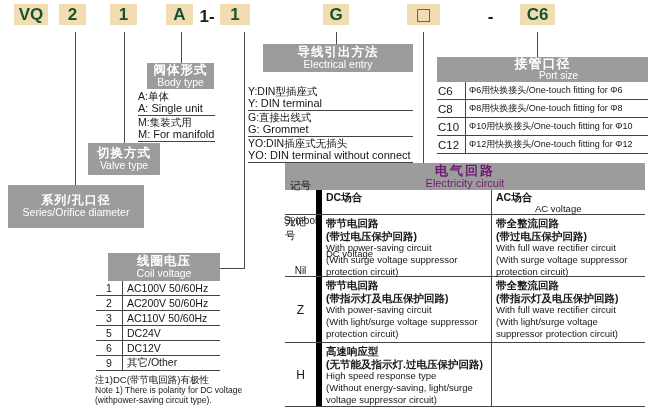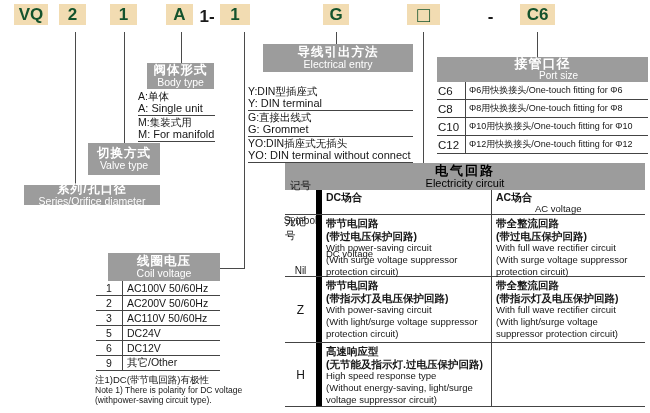--- a/index.html
+++ b/index.html
@@ -45,21 +45,21 @@
   .note { position:absolute; left:95px; top:374px; line-height:1.18; }
   .note .l1 { font-size:9.5px; }
   .note .l2 { font-size:8.5px; white-space:pre-line; }
   
   .ptable { position:absolute; left:437px; top:82px; width:211px; }
   .prow { display:flex; height:18px; border-bottom:1px solid #444; align-items:stretch; }
   .prow .c { width:29px; border-right:1px solid #444; display:flex; align-items:center; font-size:11.5px; padding-left:1px; }
   .prow .d { flex:1; display:flex; align-items:center; padding-left:3px; font-size:9px; white-space:nowrap; }
   
   .circuit { position:absolute; left:285px; top:163px; width:360px; }
-  .cband { height:27px; background:#9c9c9c; color:#000000; text-align:center; display:flex; flex-direction:column; align-items:center; justify-content:center; line-height:1.05; }
+  .cband { height:27px; background:#9c9c9c; color:#701a75; text-align:center; display:flex; flex-direction:column; align-items:center; justify-content:center; line-height:1.05; }
   .cband .zh { font-size:13px; font-weight:bold; letter-spacing:2px; }
   .cband .en { font-size:11px; }
   .crow2 { display:flex; border-bottom:1px solid #444; align-items:stretch; }
   .csym { width:37px; border-right:6px solid #000000; display:flex; flex-direction:column; align-items:center; justify-content:center; text-align:left; }
   .csym .zh { font-size:10.5px; }
   .csym .en { font-size:10px;margin-top:22px; }
   .csym .big { font-size:12px; }
   .cdc { width:170px; border-right:1px solid #444; padding:2px 3px 0 4px; }
   .cac { flex:1; padding:2px 3px 0 4px; }
   .cell-zh { font-size:10.5px; font-weight:bold; line-height:12.5px; white-space:pre-line; }
@@ -103,21 +103,21 @@
       <div class="zh">M:集装式用</div>
       <div class="en">M: For manifold</div>
     </div>
   </div>
 
   <div class="hdr" style="left:88px;top:143px;width:72px;height:32px;">
     <div class="zh">切换方式</div>
     <div class="en">Valve type</div>
   </div>
 
-  <div class="hdr" style="left:24px;top:185px;width:136px;height:20px;">
+  <div class="hdr" style="left:8px;top:185px;width:136px;height:43px;">
     <div class="zh" style="font-size:12px;">系列/孔口径</div>
     <div class="en">Series/Orifice diameter</div>
   </div>
 
   <div class="hdr" style="left:108px;top:253px;width:112px;height:28px;">
     <div class="zh">线圈电压</div>
     <div class="en">Coil voltage</div>
   </div>
   <div class="ctable">
     <div class="crow">

